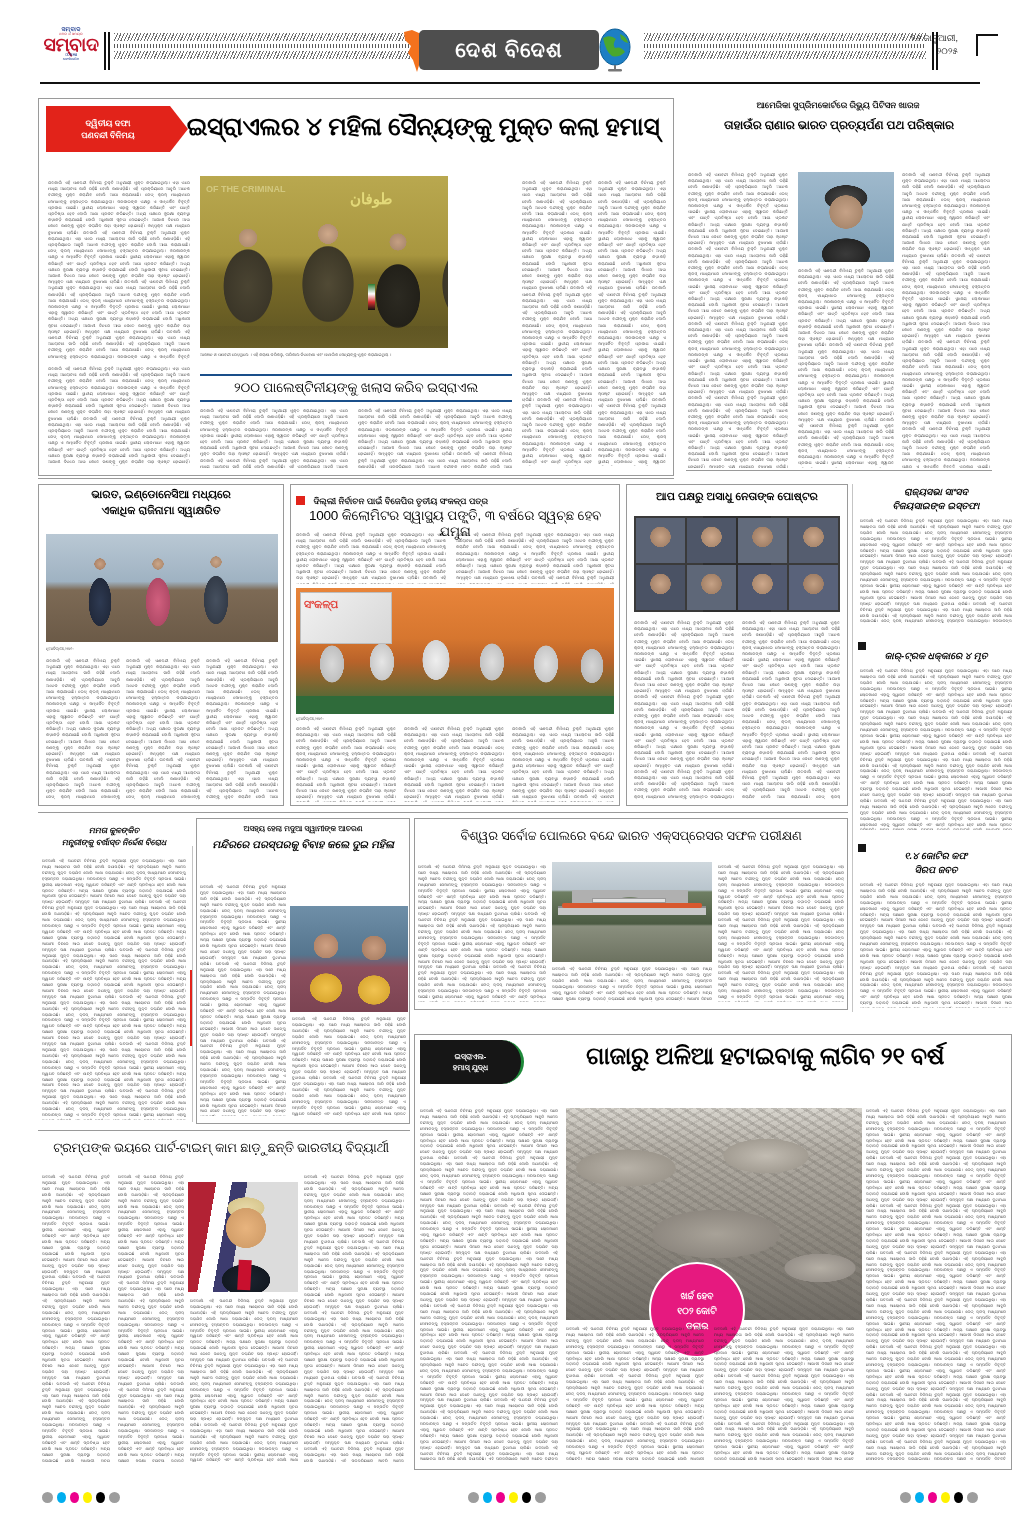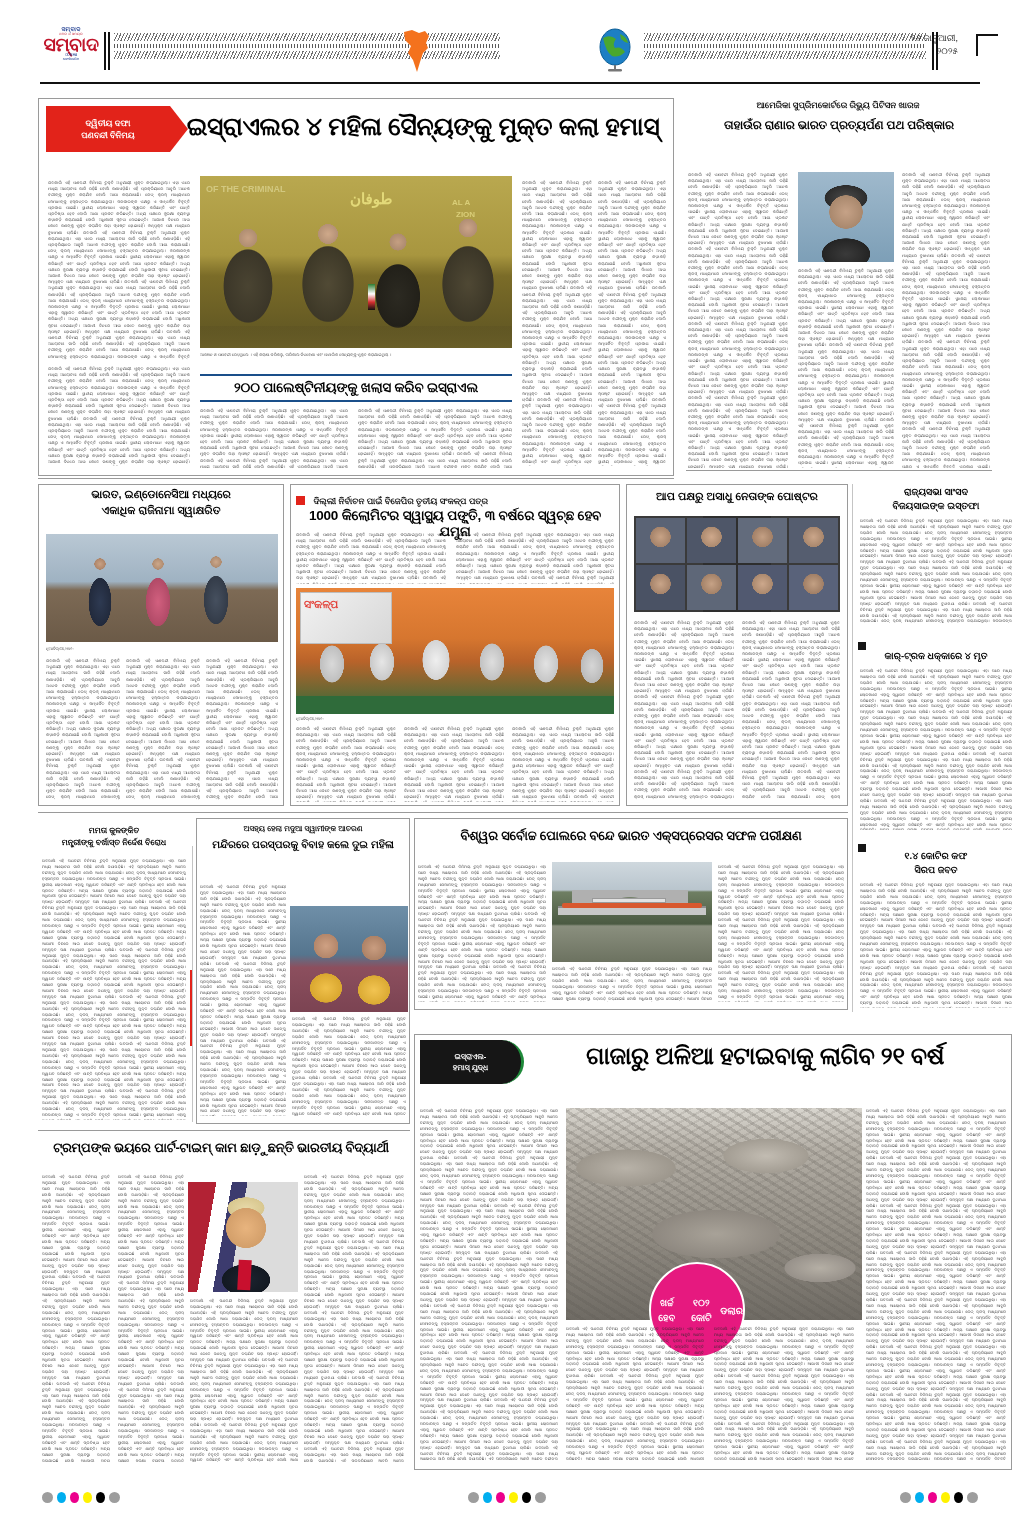--- a/index.html
+++ b/index.html
@@ -56,23 +56,23 @@
   
   .box { position:absolute; border:1px solid #9a9a9a; background:#fff; }
   .plain { position:absolute; }
   .hr-thin { position:absolute; height:1px; background:#9a9a9a; }
   .hr-thick { position:absolute; height:2px; background:#1a4f8a; }
 
   
   .kicker { font-size:8.6px; text-align:center; color:#111; font-weight:bold; }
   .hl1 { font-size:25px; font-weight:bold; letter-spacing:-.4px; color:#000; }
   .hl2 { font-size:12px; font-weight:bold; color:#000; letter-spacing:-.2px; }
-  .hl3 { font-size:13.5px; font-weight:bold; color:#000; letter-spacing:-.2px; }
+  .hl3 { font-size:13.5px; font-weight:normal; color:#000; letter-spacing:-.2px; }
   .hl4 { font-size:11px; font-weight:bold; color:#000; }
-  .hl5 { font-size:9.5px; font-weight:bold; color:#000; }
+  .hl5 { font-size:9.5px; font-weight:bold; color:#000;font-style:italic; }
 
   
   .redflag {
     position:absolute; left:46px; top:106px; width:124px; height:46px;
     background:#e2231a; color:#fff;
     display:flex; flex-direction:column; align-items:center; justify-content:center;
     font-size:8.4px; font-weight:bold; line-height:12px; text-align:center;
   }
   .redflag::after {
     content:""; position:absolute; right:-18px; top:0; width:0; height:0;
@@ -92,21 +92,21 @@
   .sq-red { display:inline-block; width:9px; height:9px; background:#e2231a; vertical-align:-1px; margin-right:4px;}
   .sq-blk { display:inline-block; width:8px; height:8px; background:#161616; }
 
   
   .photo { position:absolute; overflow:hidden; background:#cfcfcf; }
   .cap { font-size:4.1px; line-height:6px; color:#333; text-align:justify; }
 
   
   .pinkbadge {
     position:absolute; left:649px; top:1262px; width:96px; height:96px; border-radius:50%;
-    background:#e6197f; color:#fff; display:flex; flex-direction:row;
+    background:#e6197f; color:#fff; display:flex; flex-direction:column;
     align-items:center; justify-content:center; text-align:center;
     font-size:9.5px; font-weight:bold; line-height:15px; border:2px solid #fff;
   }
 
   
   .regmarks { position:absolute; bottom:14px; display:flex; gap:4px; align-items:center; }
   .regmarks i { display:block; width:9px; height:11px; border-radius:50%; }
 
   .vline { position:absolute; width:1px; background:#c4c4c4; }
   .redbar { position:absolute; width:2px; background:#e2231a; }
@@ -134,20 +134,23 @@
     <div class="mh-dots" style="left:540px; top:12px; width:282px;"></div>
     <div class="mh-hatch" style="left:540px; top:19px; width:282px;"></div>
     <div class="mh-rule" style="left:828px;"></div>
     <div class="mh-rule" style="left:832px;"></div>
   </div>
 
   <svg class="mh-india" viewBox="0 0 38 48">
     <path d="M6 6 L14 4 L21 7 L27 5 L31 10 L28 17 L30 22 L25 27 L22 36 L19 46 L15 34 L10 27 L13 20 L7 14 Z" fill="#f4721d"></path>
   </svg>
 
+  <div class="mh-centerbox">
+    <span>ଦେଶ ବିଦେଶ</span>
+  </div>
 
   <svg class="mh-globe" viewBox="0 0 42 44">
     <ellipse cx="21" cy="19" rx="15" ry="18" fill="#1d7fc4"></ellipse>
     <path d="M9 10 Q16 6 22 11 Q18 16 21 20 Q27 18 31 24 Q25 30 18 28 Q12 24 9 10 Z" fill="#4aa72e"></path>
     <path d="M26 6 Q33 9 34 15 Q30 14 27 11 Z" fill="#4aa72e"></path>
     <ellipse cx="21" cy="19" rx="15" ry="18" fill="none" stroke="#0d5e96" stroke-width="1"></ellipse>
     <rect x="20" y="37" width="2" height="5" fill="#777"></rect>
     <rect x="14" y="41" width="14" height="2.4" rx="1.2" fill="#777"></rect>
   </svg>
 
@@ -161,21 +164,21 @@
 
 <div class="box" style="left:38px; top:98px; width:636px; height:378px;"></div>
 
 <div class="redflag">
   <div>ଦ୍ୱିତୀୟ ଦଫା</div>
   <div>ପଣବନ୍ଦୀ ବିନିମୟ</div>
 </div>
 
 <div class="plain hl1" style="left:178px; top:112px; width:490px; text-align:center;">ଇସ୍ରାଏଲର ୪ ମହିଳା ସୈନ୍ୟଙ୍କୁ ମୁକ୍ତ କଲା ହମାସ୍</div>
 
-<div class="photo" style="left:200px; top:176px; width:312px; height:172px;
+<div class="photo" style="left:200px; top:176px; width:248px; height:172px;
             background:
               radial-gradient(ellipse 40px 60px at 48px 110px, #4a4432 0%, #3b3628 60%, rgba(0,0,0,0) 62%),
               radial-gradient(ellipse 42px 62px at 128px 108px, #514a35 0%, #3d3827 60%, rgba(0,0,0,0) 62%),
               radial-gradient(ellipse 36px 52px at 198px 120px, #2c2a22 0%, #222019 60%, rgba(0,0,0,0) 62%),
               radial-gradient(ellipse 42px 62px at 268px 108px, #4f4834 0%, #3b3627 60%, rgba(0,0,0,0) 62%),
               radial-gradient(circle 13px at 48px 62px, #c7a183 0%, #b08e72 70%, rgba(0,0,0,0) 72%),
               radial-gradient(circle 14px at 128px 58px, #cfa98a 0%, #b49176 70%, rgba(0,0,0,0) 72%),
               radial-gradient(circle 12px at 198px 66px, #c59f82 0%, #ad8b70 70%, rgba(0,0,0,0) 72%),
               radial-gradient(circle 13px at 268px 52px, #cbA489 0%, #b18e73 70%, rgba(0,0,0,0) 72%),
               linear-gradient(180deg,#b9a84f 0%, #a8963f 46%, #7b6c28 58%, #5c5322 100%); padding-left: 8px;">

